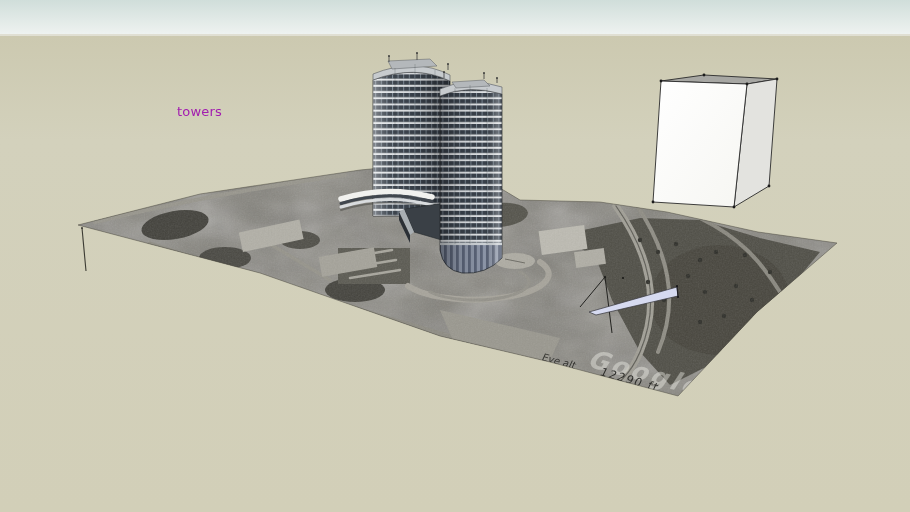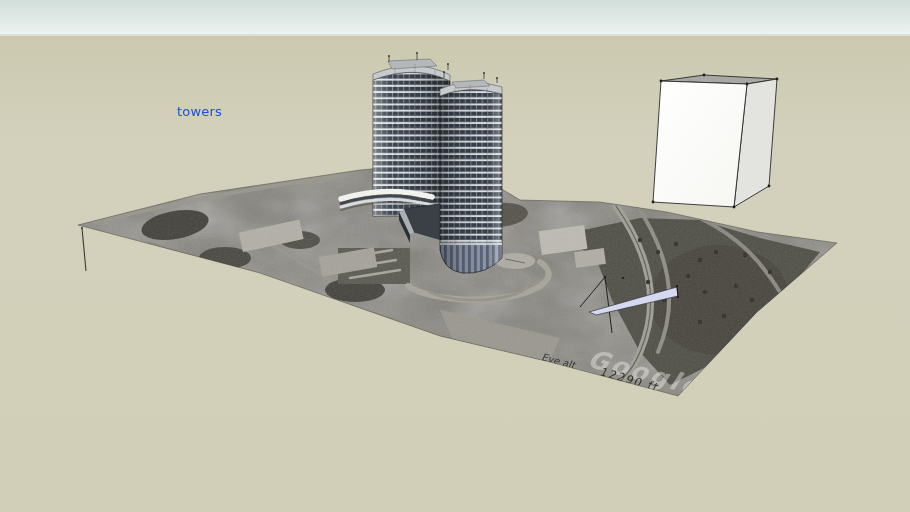--- a/index.html
+++ b/index.html
@@ -4,21 +4,21 @@
 <style>
   html,body{margin:0;padding:0;width:910px;height:512px;overflow:hidden;
     font-family:"DejaVu Sans","Liberation Sans",sans-serif;}
   .viewport{position:relative;width:910px;height:512px;background:#d2cfb8;}
   .sky{position:absolute;left:0;top:0;width:910px;height:34px;
     background:linear-gradient(#d0deda,#eef2f0);}
   .horizon{position:absolute;left:0;top:34px;width:910px;height:2px;background:#e0dfd3;}
   .ground-bg{position:absolute;left:0;top:36px;width:910px;height:476px;
     background:linear-gradient(#ccc9b0,#d3d1bc 22%,#d2cfb8);}
   .scene-svg{position:absolute;left:0;top:0;}
-  .ann-label{position:absolute;left:177px;top:104px;font-size:13px;color:#1d4ed8;
+  .ann-label{position:absolute;left:177px;top:104px;font-size:13px;color:#a21caf;
     letter-spacing:0.2px;cursor:default;}
 </style>
 </head>
 <body>
 
 <div class="viewport">
   <div class="sky"></div>
   <div class="horizon"></div>
   <div class="ground-bg"></div>
 

